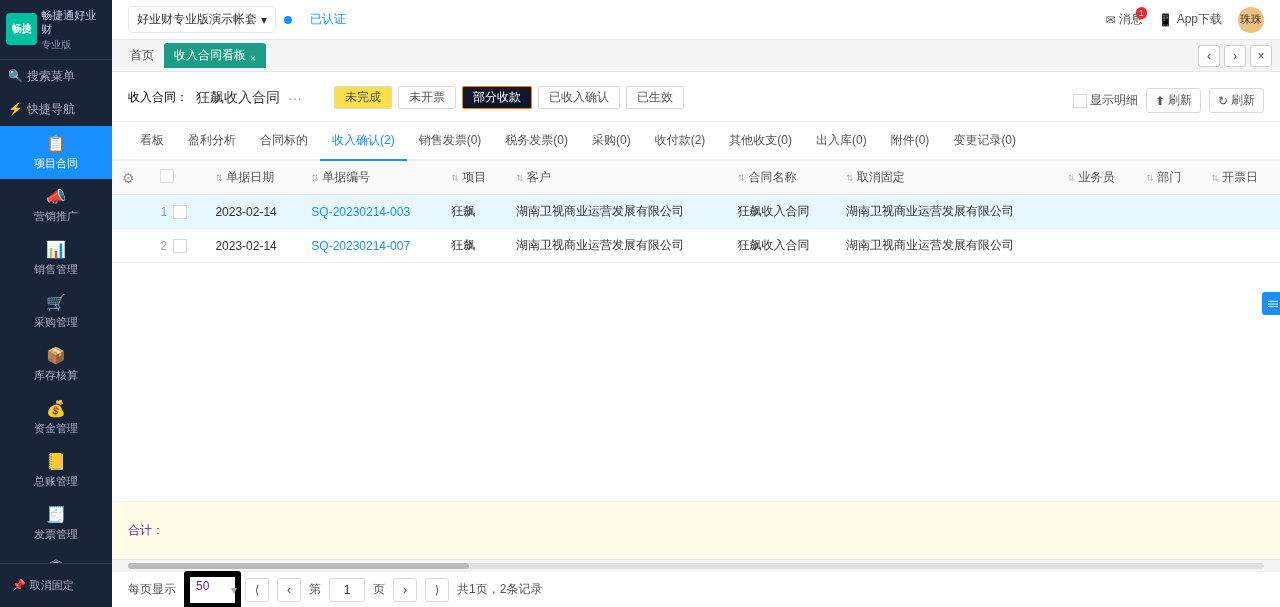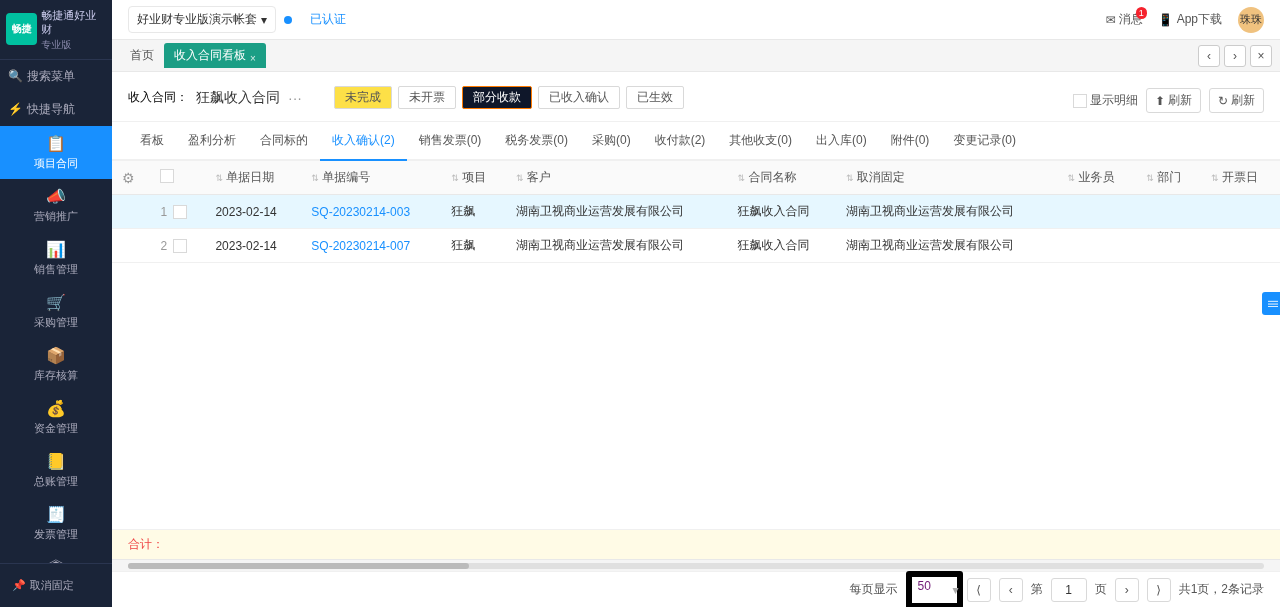--- a/index.html
+++ b/index.html
@@ -73,30 +73,30 @@
     tbody tr { border-bottom: 1px solid #f0f0f0; }
     tbody tr.selected { background: #e6f7ff; }
     tbody td { padding: 8px 10px; color: #333; white-space: nowrap; }
     .link-text { color: #1890ff; cursor: pointer; text-decoration: none; }
     .row-num { color: #999; text-align: center; }
     .sort-icon { color: #bbb; font-size: 9px; }
     .gear-icon { color: #999; font-size: 14px; cursor: pointer; }
     .checkbox { width: 14px; height: 14px; border: 1px solid #d9d9d9; display: inline-block; cursor: pointer; background: #fff; }
 
     
-    .table-footer { padding: 6px 16px; background: #fffbe6; border-top: 1px solid #f0f0f0; font-size: 12px; color: #ef4444; }
+    .table-footer { padding: 20px 16px; background: #fffbe6; border-top: 1px solid #f0f0f0; font-size: 12px; color: #4c1d95; }
     .total-row { display: flex; align-items: center; gap: 8px; }
 
     
     .scrollbar-area { height: 12px; background: #f5f5f5; border-top: 1px solid #e8e8e8; overflow-x: auto; display: flex; align-items: center; padding: 0 16px; }
     .scrollbar-track { flex: 1; height: 6px; background: #e0e0e0; border-radius: 3px; position: relative; }
     .scrollbar-thumb { width: 30%; height: 100%; background: #bbb; border-radius: 3px; position: absolute; left: 0; }
 
     
-    .pagination { height: 36px; display: flex; align-items: center; justify-content: flex-end; padding: 0 16px; gap: 8px; border-top: 1px solid #f0f0f0; background: #fff; font-size: 12px; color: #555; }
+    .pagination { height: 36px; display: flex; align-items: center; padding: 0 16px; gap: 8px; border-top: 1px solid #f0f0f0; background: #fff; font-size: 12px; color: #555; }
     .page-size-selector { display: flex; align-items: center; gap: 4px; }
     .page-size-select { border: 6px solid #000000; padding: 2px 18px 10px 6px; border-radius: 3px; font-size: 12px; color: #701a75; background: #fff; cursor: pointer; appearance: none; }
     .page-nav-btn { width: 24px; height: 24px; border: 1px solid #d9d9d9; border-radius: 3px; background: #fff; display: flex; align-items: center; justify-content: center; cursor: pointer; color: #555; font-size: 12px; }
     .page-input { width: 36px; height: 24px; border: 1px solid #d9d9d9; border-radius: 3px; text-align: center; font-size: 12px; color: #333; }
     .page-info { color: #555; }
 
     
     .right-action-icon { position: fixed; right: 0; top: 50%; transform: translateY(-50%); background: #1890ff; color: #fff; width: 18px; padding: 8px 2px; border-radius: 3px 0 0 3px; font-size: 10px; cursor: pointer; writing-mode: vertical-rl; line-height: 1; }
 
     

